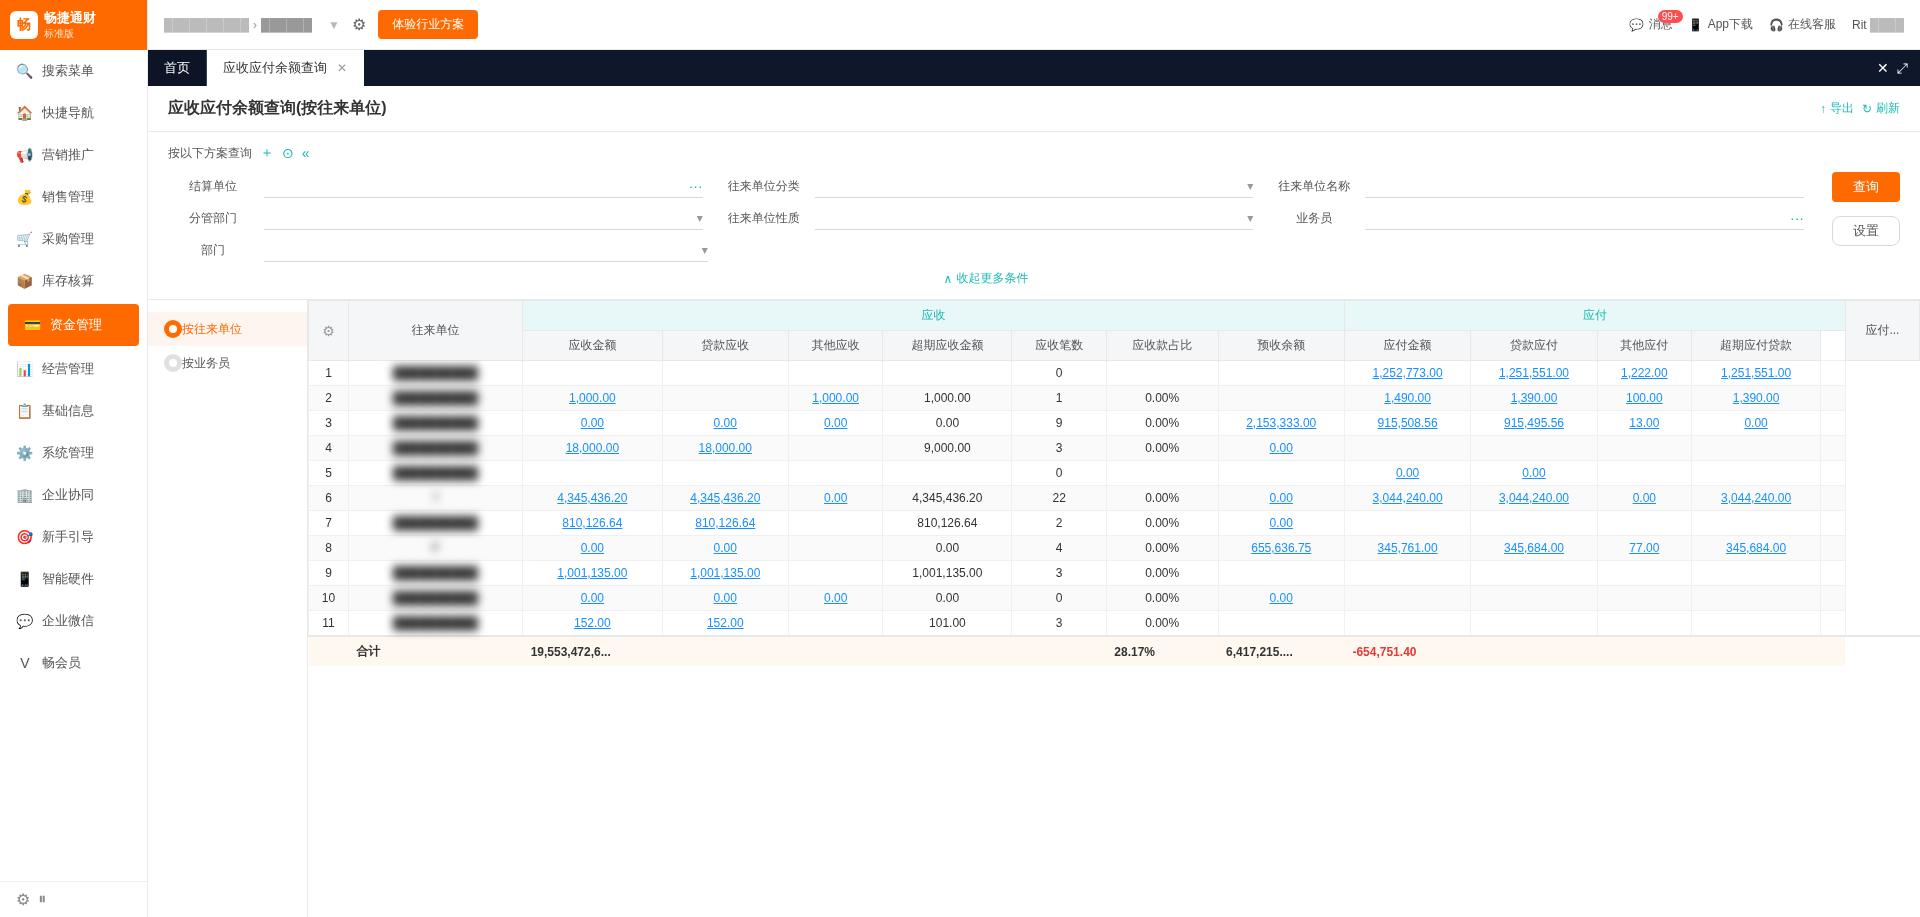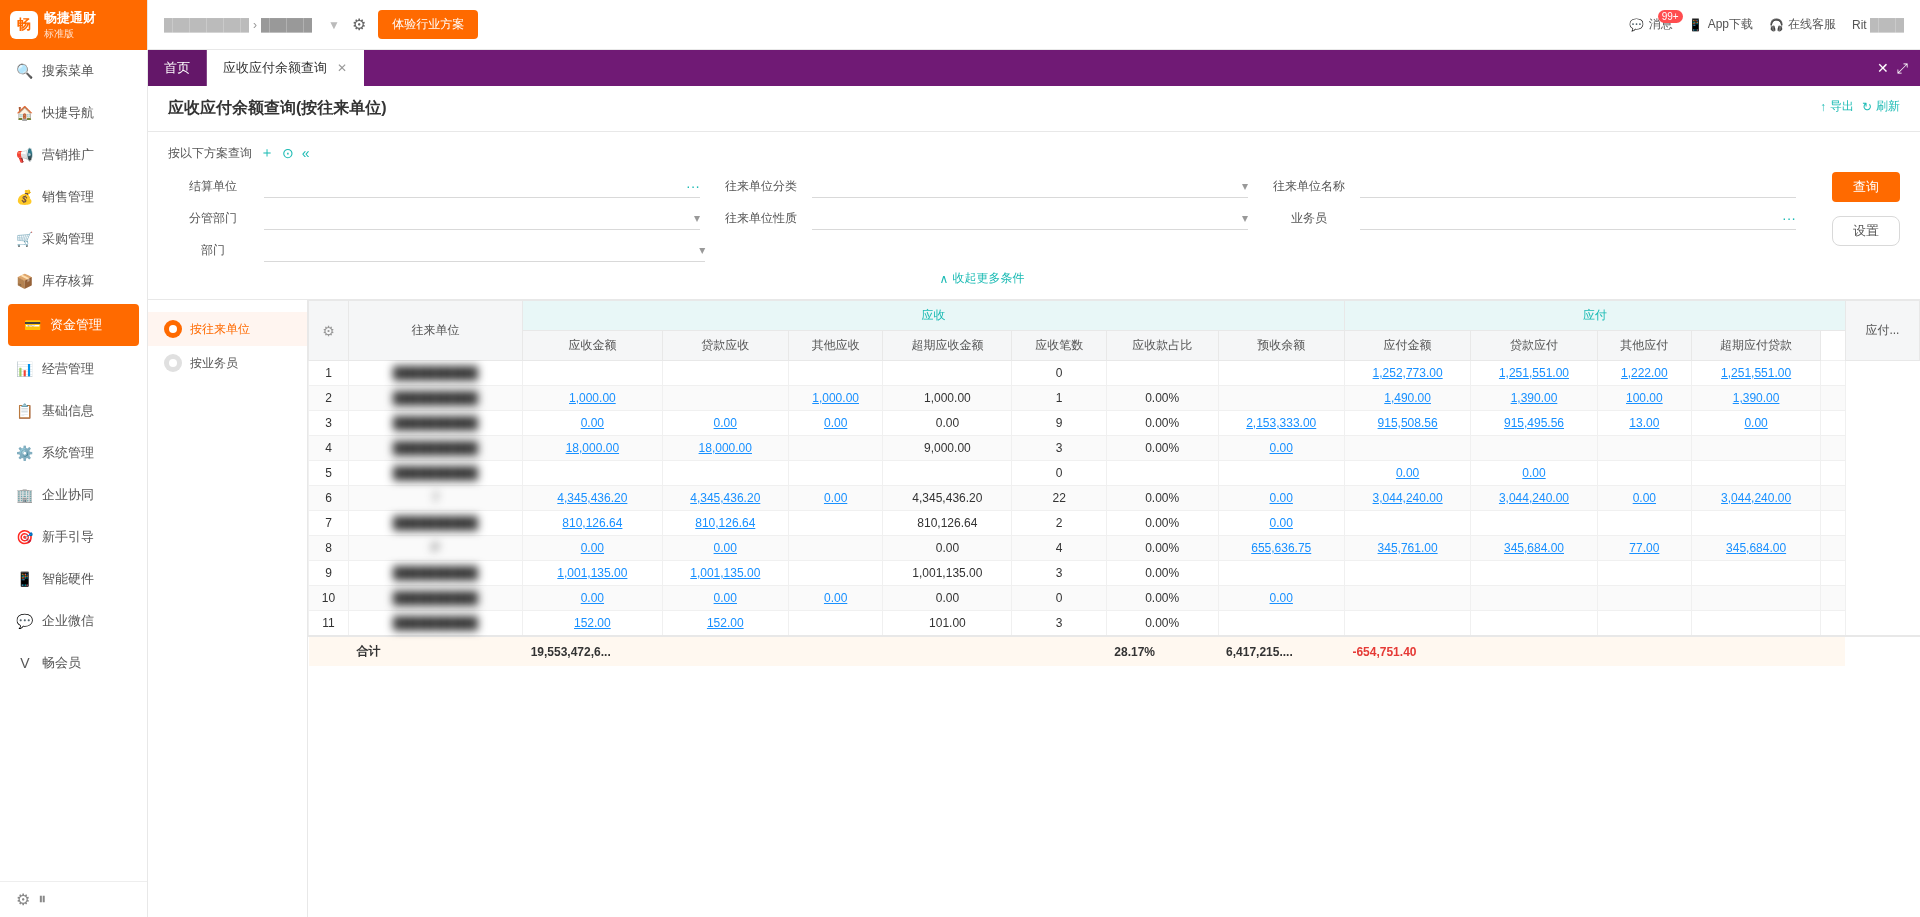--- a/index.html
+++ b/index.html
@@ -29,52 +29,52 @@
     .topbar-breadcrumb { color: #999; font-size: 12px; display: flex; align-items: center; gap: 4px; }
     .topbar-actions { margin-left: auto; display: flex; align-items: center; gap: 16px; }
     .topbar-solution-btn { background: #ff6a00; color: #fff; border: none; border-radius: 4px; padding: 6px 14px; cursor: pointer; font-size: 12px; }
     .topbar-gear { color: #666; cursor: pointer; font-size: 16px; }
     .topbar-msg { display: flex; align-items: center; gap: 4px; color: #555; font-size: 12px; cursor: pointer; position: relative; }
     .badge { background: #ff4d4f; color: #fff; border-radius: 10px; font-size: 10px; padding: 1px 4px; position: absolute; top: -6px; right: -10px; }
     .topbar-app, .topbar-service { display: flex; align-items: center; gap: 4px; color: #555; font-size: 12px; cursor: pointer; }
     .topbar-user { color: #555; font-size: 12px; }
 
     
-    .tabbar { height: 36px; background: #701a75; display: flex; align-items: center; padding: 0 0 0 0; }
+    .tabbar { height: 36px; background: #0f172a; display: flex; align-items: center; padding: 0 0 0 0; }
     .tab-item { padding: 0 16px; height: 36px; display: flex; align-items: center; gap: 6px; color: #fff; cursor: pointer; font-size: 13px; border-right: 1px solid rgba(255,255,255,0.2); }
     .tab-item.home { background: rgba(0,0,0,0.1); }
     .tab-item.active { background: #fff; color: #333; }
     .tab-close { color: #999; font-size: 12px; margin-left: 4px; }
     .tabbar-controls { margin-left: auto; display: flex; align-items: center; gap: 8px; padding-right: 12px; }
     .tabbar-ctrl-btn { color: #fff; cursor: pointer; font-size: 14px; }
 
     
     .page-content { flex: 1; background: #f5f6f7; overflow: hidden; display: flex; flex-direction: column; }
-    .page-header { background: #fff; padding: 12px 20px; display: flex; align-items: flex-start; justify-content: space-between; border-bottom: 1px solid #e8e8e8; }
+    .page-header { background: #fff; padding: 12px 20px; display: flex; align-items: center; justify-content: space-between; border-bottom: 1px solid #e8e8e8; }
     .page-title { font-size: 16px; font-weight: bold; color: #333; }
     .page-header-actions { display: flex; gap: 8px; }
     .btn-export, .btn-refresh { display: flex; align-items: center; gap: 4px; color: #1cbbb4; cursor: pointer; font-size: 12px; }
 
     
     .filter-area { background: #fff; padding: 12px 20px; border-bottom: 1px solid #e8e8e8; }
     .filter-top { display: flex; align-items: center; gap: 8px; margin-bottom: 12px; }
     .filter-label { color: #555; font-size: 12px; }
     .filter-add-btn { color: #1cbbb4; cursor: pointer; font-size: 14px; }
     .filter-chevron { color: #999; }
     .collapse-btn { display: flex; align-items: center; gap: 4px; color: #1cbbb4; cursor: pointer; font-size: 12px; margin-top: 8px; justify-content: center; }
 
     
     .action-area { display: flex; gap: 8px; flex-shrink: 0; margin-left: 8px; }
     .btn-query { background: #ff6a00; color: #fff; border: none; border-radius: 4px; padding: 6px 20px; cursor: pointer; font-size: 13px; }
     .btn-settings { background: #fff; color: #555; border: 1px solid #d9d9d9; border-radius: 8px; padding: 5px 20px; cursor: pointer; font-size: 13px; }
 
     
     .content-area { flex: 1; display: flex; overflow: hidden; }
     .left-panel { width: 160px; background: #fff; border-right: 1px solid #e8e8e8; padding: 12px 0; flex-shrink: 0; }
-    .left-panel-item { display: flex; align-items: center; gap: 8px; padding: 8px 16px; cursor: pointer; font-size: 12px; color: #555; }
+    .left-panel-item { display: flex; align-items: center; gap: 0; padding: 8px 16px; cursor: pointer; font-size: 12px; color: #555; }
     .left-panel-item.active { color: #ff6a00; background: #fff5f0; }
 
     
     .table-container { flex: 1; overflow: auto; background: #fff; }
     table { width: 100%; border-collapse: collapse; font-size: 12px; }
     thead th { background: #f5f6f7; border: 1px solid #e8e8e8; padding: 6px 8px; text-align: center; font-weight: normal; color: #555; white-space: nowrap; position: sticky; top: 0; z-index: 2; }
     thead th.group-header { background: #e8f7f7; color: #1cbbb4; }
     tbody td { border: 1px solid #f0f0f0; padding: 5px 8px; text-align: center; white-space: nowrap; color: #333; }
     tbody td.text-link { color: #1890ff; text-decoration: underline; cursor: pointer; }
     tbody tr:nth-child(even) { background: #fafafa; }
@@ -225,21 +225,21 @@
             <span>导出</span>
           </div>
           <div class="btn-refresh">
             <span>↻</span>
             <span>刷新</span>
           </div>
         </div>
       </div>
 
       <div class="filter-area">
-        <div style="display:flex; align-items:flex-start; gap:28px;">
+        <div style="display:flex; align-items:flex-start; gap:20px;">
           <div style="flex:1;">
             <div class="filter-top">
               <span class="filter-label">按以下方案查询</span>
               <span class="filter-add-btn">＋</span>
               <span class="filter-add-btn">⊙</span>
               <span class="filter-add-btn">«</span>
             </div>
 
             <div class="filter-grid">
               <div class="filter-cell">

